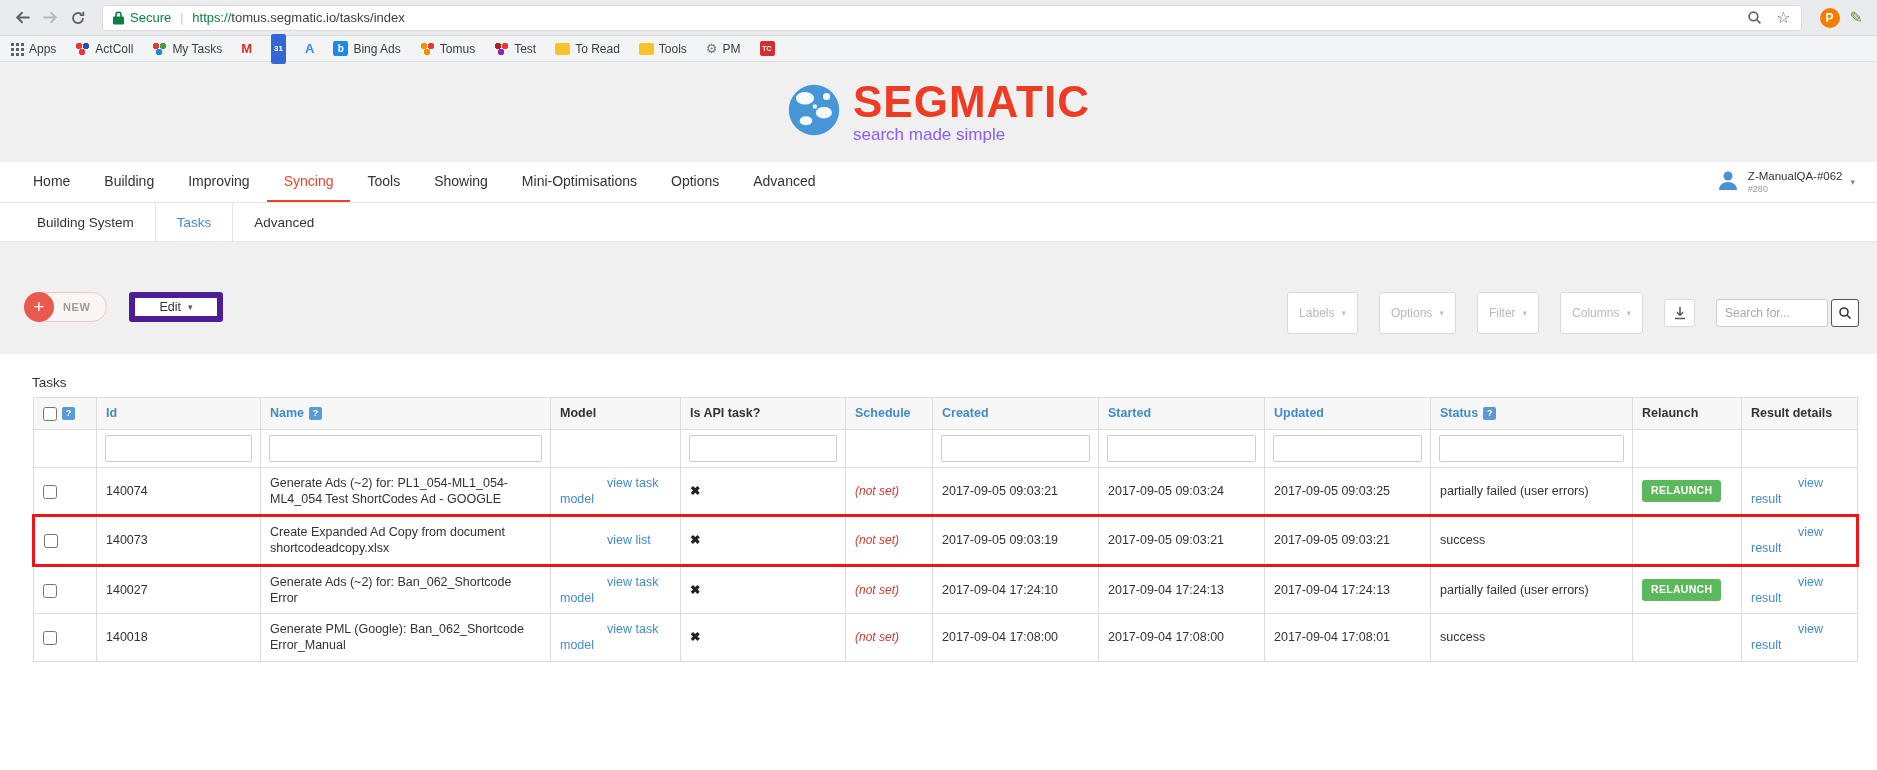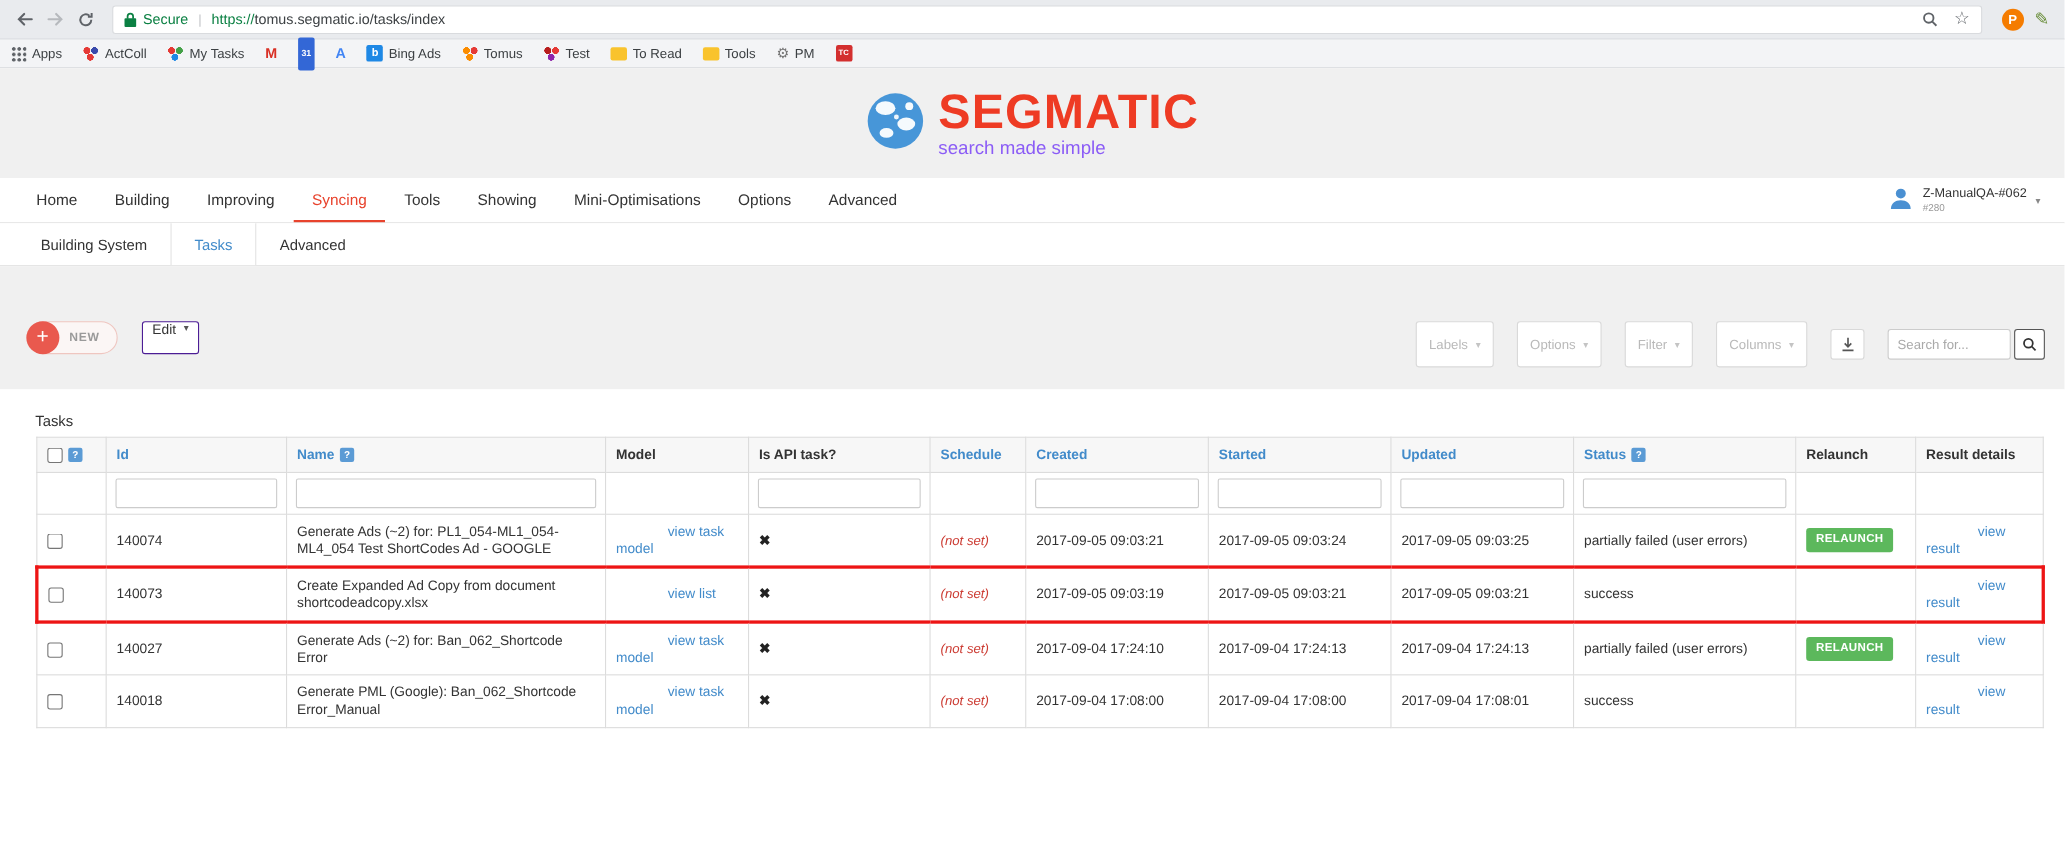--- a/index.html
+++ b/index.html
@@ -80,22 +80,22 @@
   .subnav-item { display:flex; align-items:center; padding:0 21px; font-size:13.5px; color:#333; cursor:pointer; }
   .subnav-item.active { color:#428bca; border-left:1px solid #e3e3e3; border-right:1px solid #e3e3e3; background:#fff; }
   
   .toolbar-band { height:112px; background:#f0f0f0; display:flex; align-items:flex-start; padding:50px 18px 0 24px; }
   .toolbar-left { display:flex; gap:22px; }
   button { font-family:inherit; cursor:pointer; }
   .btn-new { position:relative; height:30px; border:1px solid #efc6c0; background:#fbf6f5; border-radius:15px;
     padding:0 16px 0 38px; display:flex; align-items:center; font-size:11px; font-weight:bold; color:#9a9a9a; letter-spacing:0.6px; }
   .btn-new .plus { position:absolute; left:-1px; top:-1px; width:30px; height:30px; border-radius:50%;
     background:#e9594e; color:#fff; font-size:19px; font-weight:400; display:flex; align-items:center; justify-content:center; }
-  .btn-edit { height:30px; border:1px solid #4c1d95; background:#fff; border-radius:3px; padding:0 8px;
-    font-size:12.5px; color:#333; display:flex; gap:7px; }
+  .btn-edit { height:30px; border:6px solid #4c1d95; background:#fff; border-radius:3px; padding:0 24px;
+    font-size:12.5px; color:#333; display:flex; align-items:center; gap:7px; }
   .btn-edit .caret { color:#555; }
   .toolbar-right { margin-left:auto; display:flex; align-items:center; gap:21px; }
   .btn-drop { height:42px; border:1px solid #d9d9d9; background:#fff; border-radius:3px; padding:0 11px;
     font-size:12px; color:#b9b9b9; display:flex; align-items:center; gap:7px; }
   .btn-drop .caret { color:#c4c4c4; }
   .btn-icon { width:31px; height:28px; border:1px solid #d9d9d9; background:#fff; border-radius:3px;
     display:flex; align-items:center; justify-content:center; }
   .search-wrap { display:flex; align-items:center; gap:3px; }
   .search-input { width:112px; height:28px; border:1px solid #ccc; border-radius:3px; padding:0 8px;
     font-size:12px; color:#333; font-family:inherit; }

